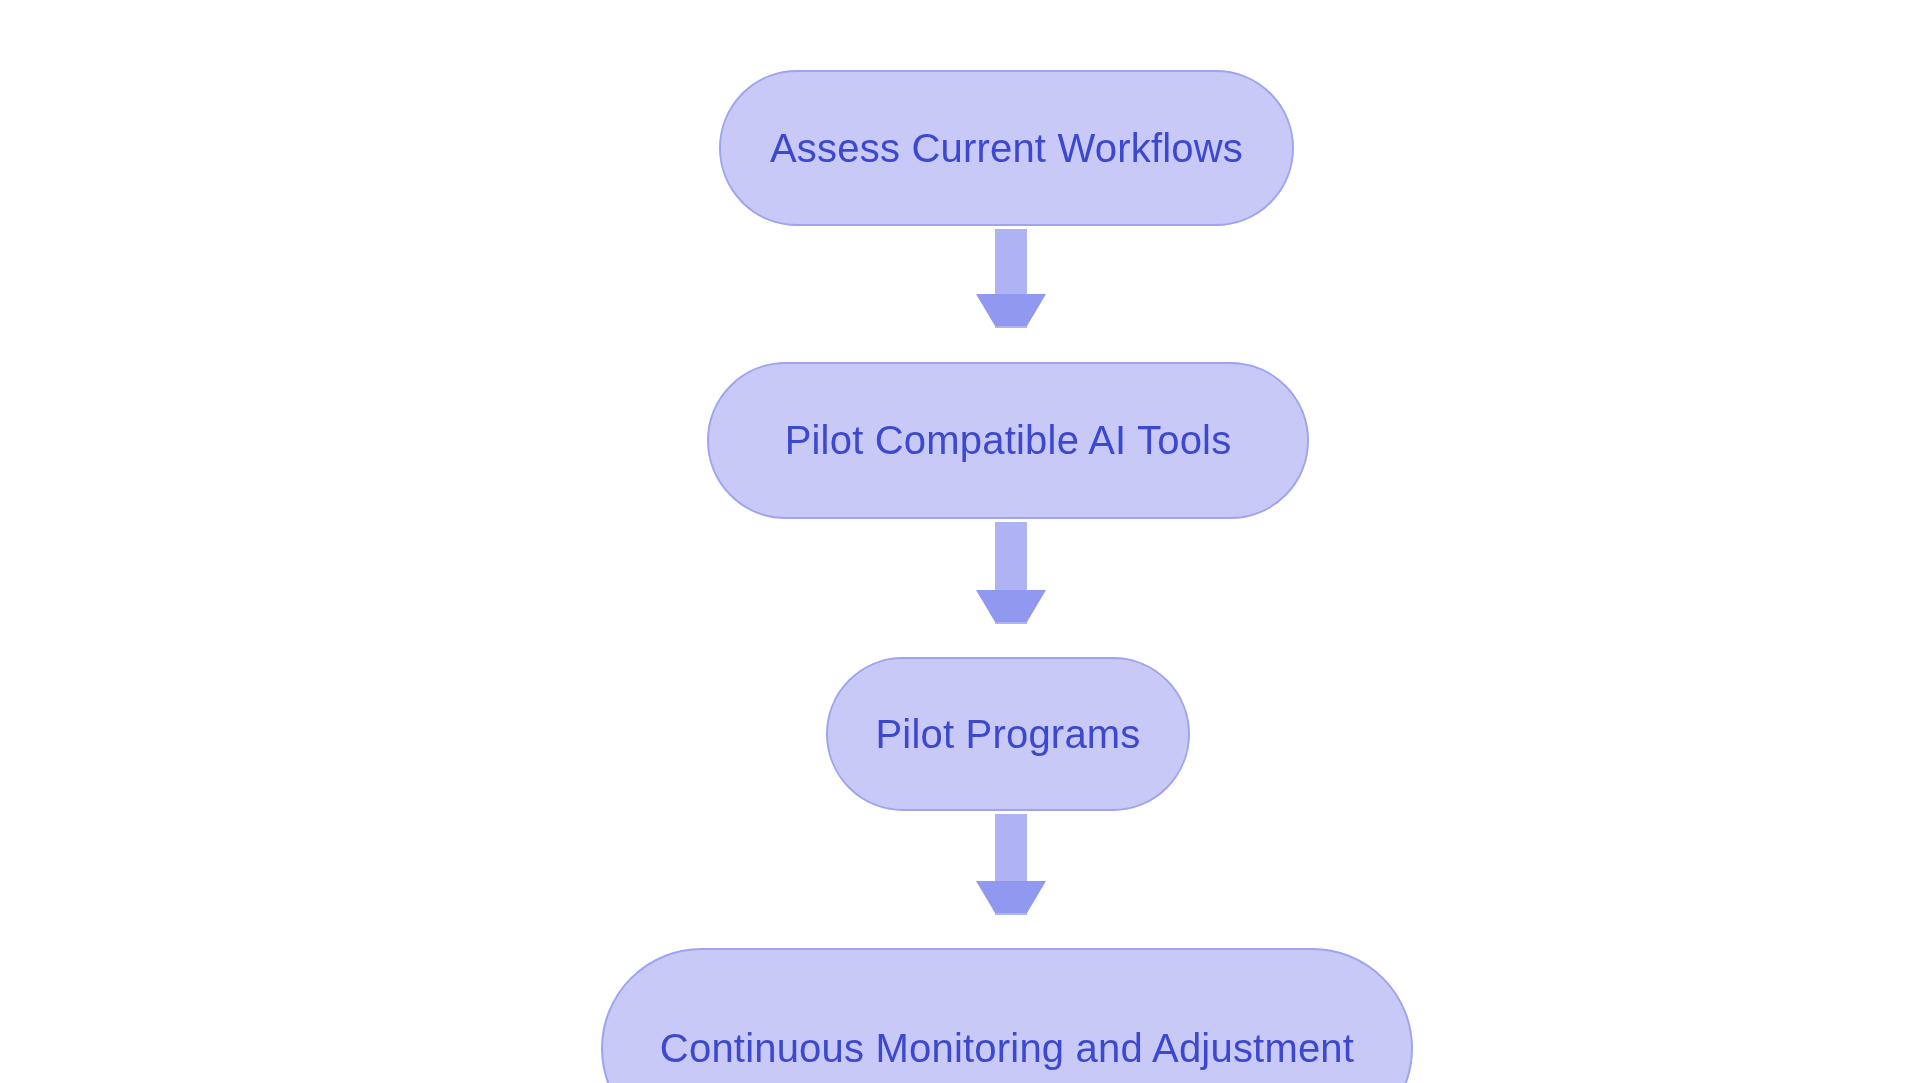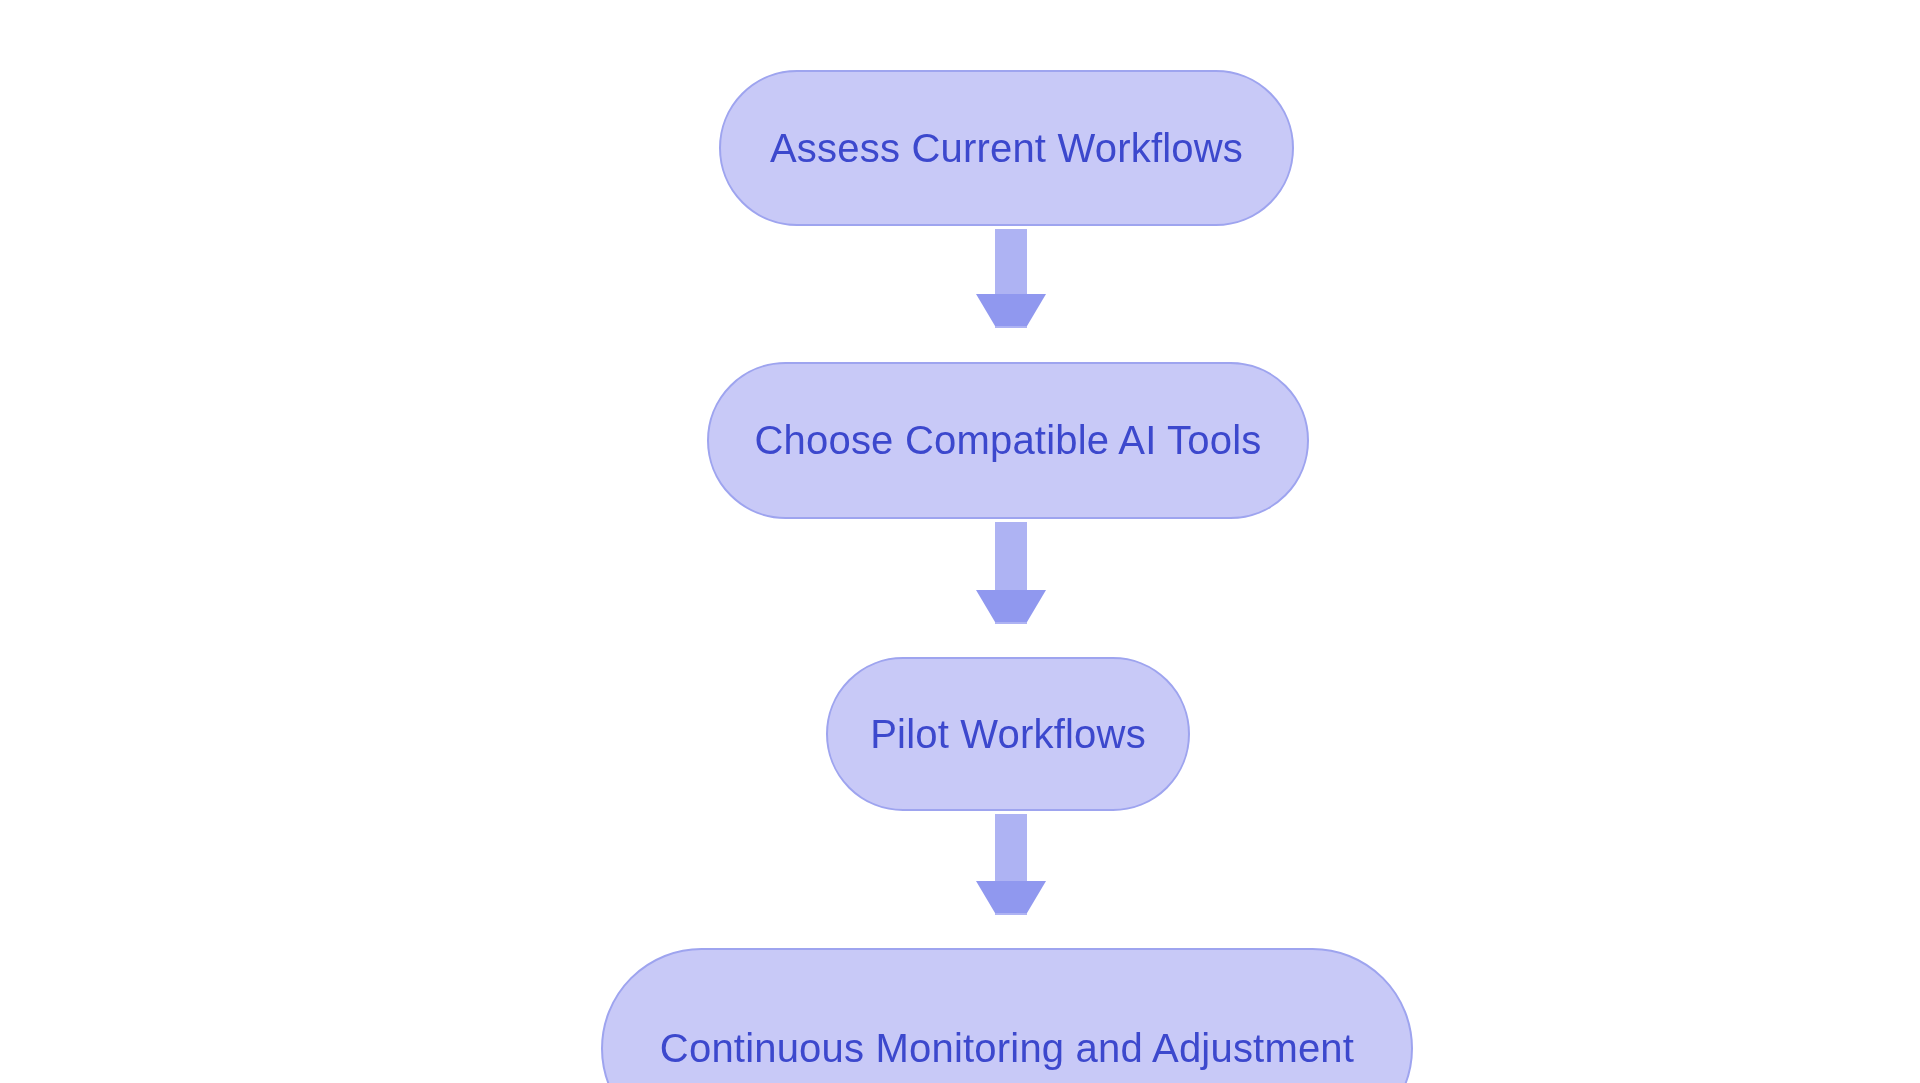--- a/index.html
+++ b/index.html
@@ -79,30 +79,30 @@
   <div class="flow-node node-1">
     <span>Assess Current Workflows</span>
   </div>
 
   <div class="arrow arrow-1">
     <div class="arrow-stem"></div>
     <div class="arrow-head"></div>
   </div>
 
   <div class="flow-node node-2">
-    <span>Choose Compatible AI Tools</span>
+    <span>Pilot Compatible AI Tools</span>
   </div>
 
   <div class="arrow arrow-2">
     <div class="arrow-stem"></div>
     <div class="arrow-head"></div>
   </div>
 
   <div class="flow-node node-3">
-    <span>Pilot Workflows</span>
+    <span>Pilot Programs</span>
   </div>
 
   <div class="arrow arrow-3">
     <div class="arrow-stem"></div>
     <div class="arrow-head"></div>
   </div>
 
   <div class="flow-node node-4">
     <span>Continuous Monitoring and Adjustment</span>
   </div>

